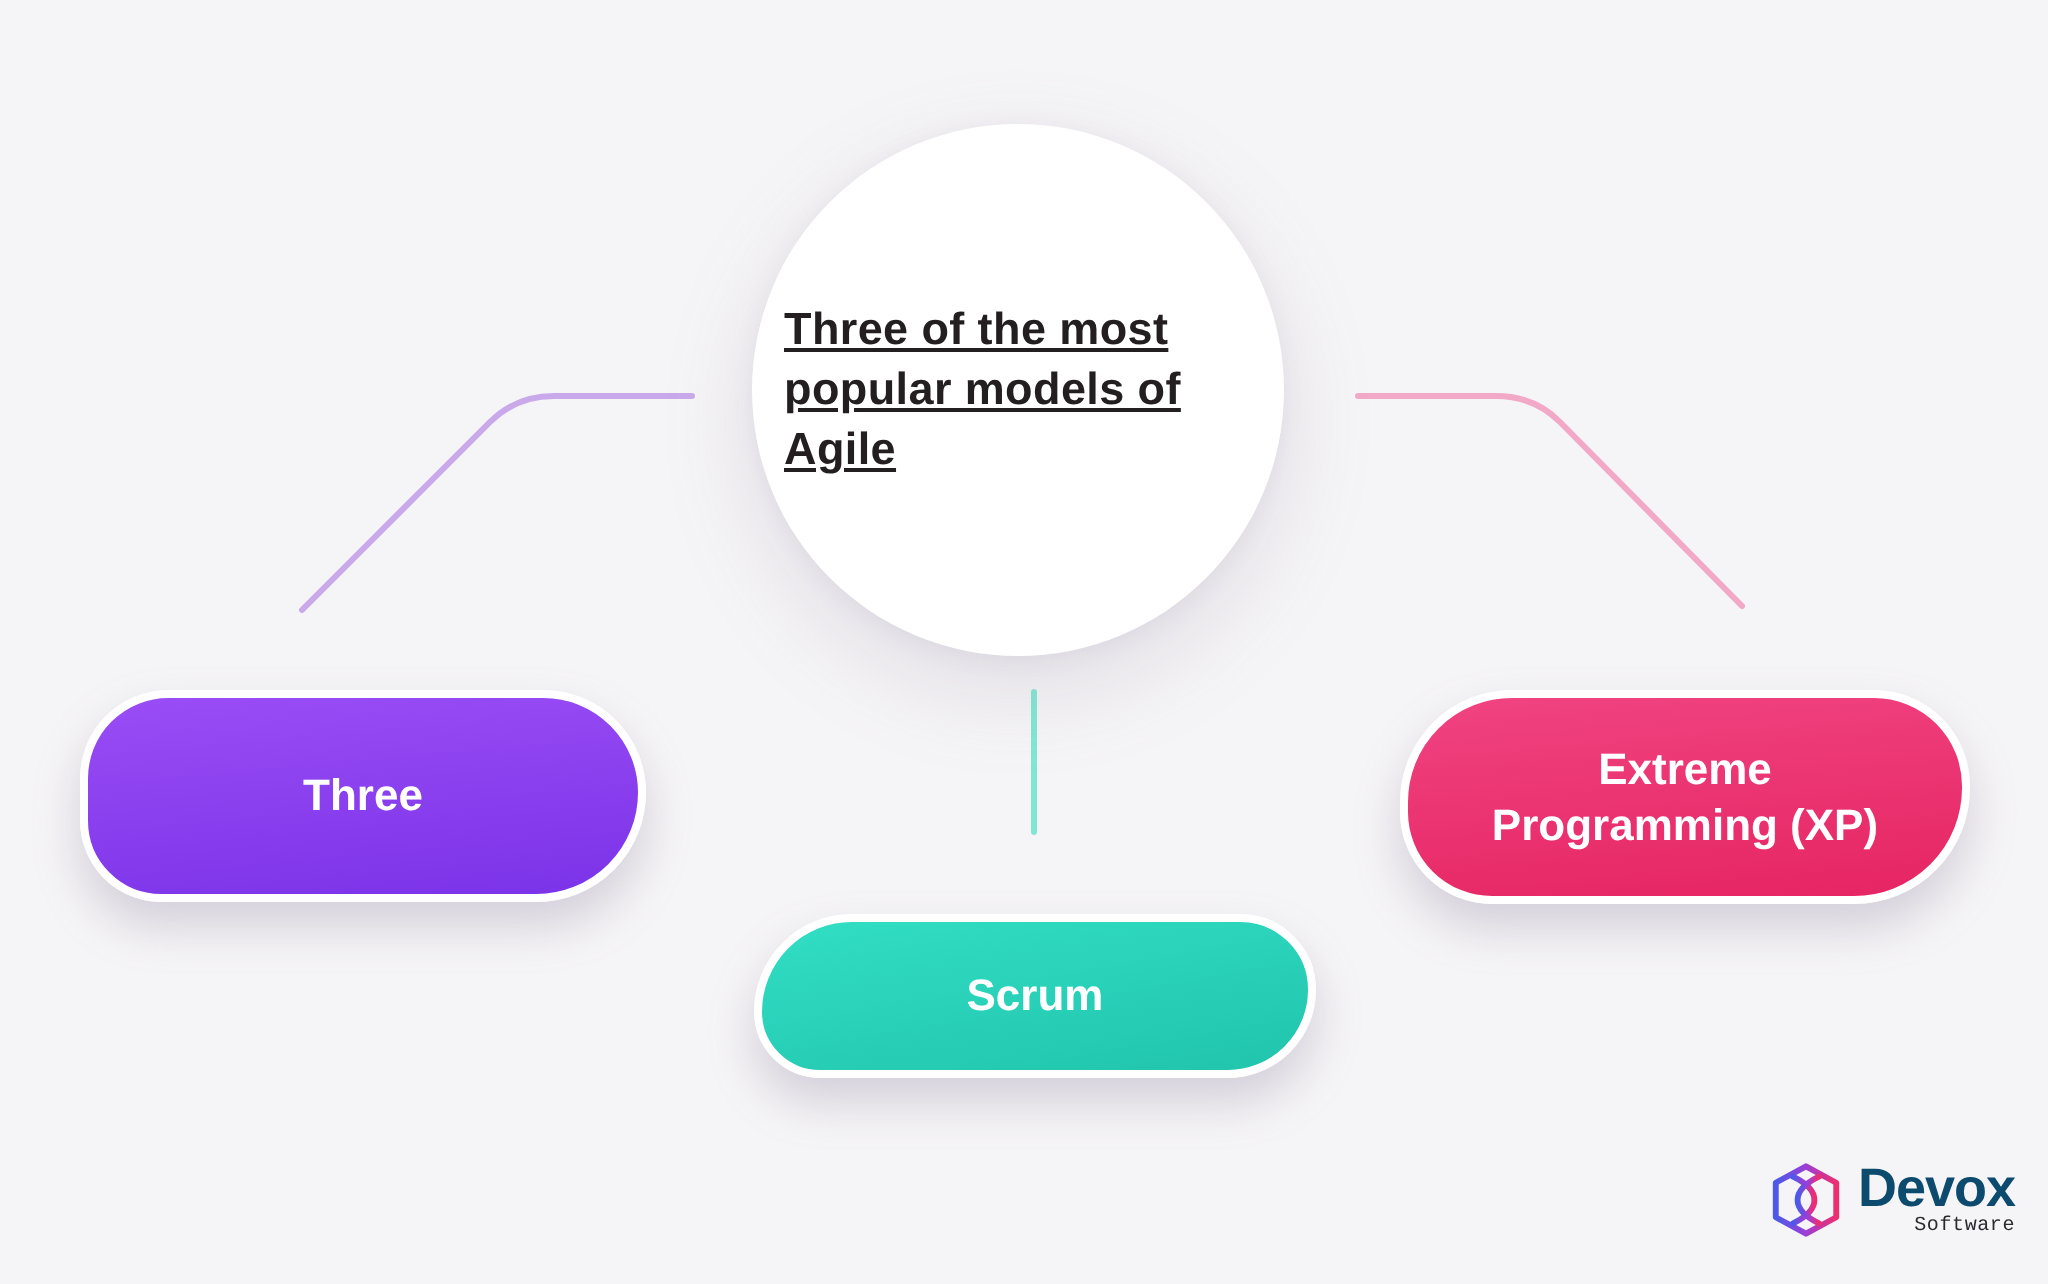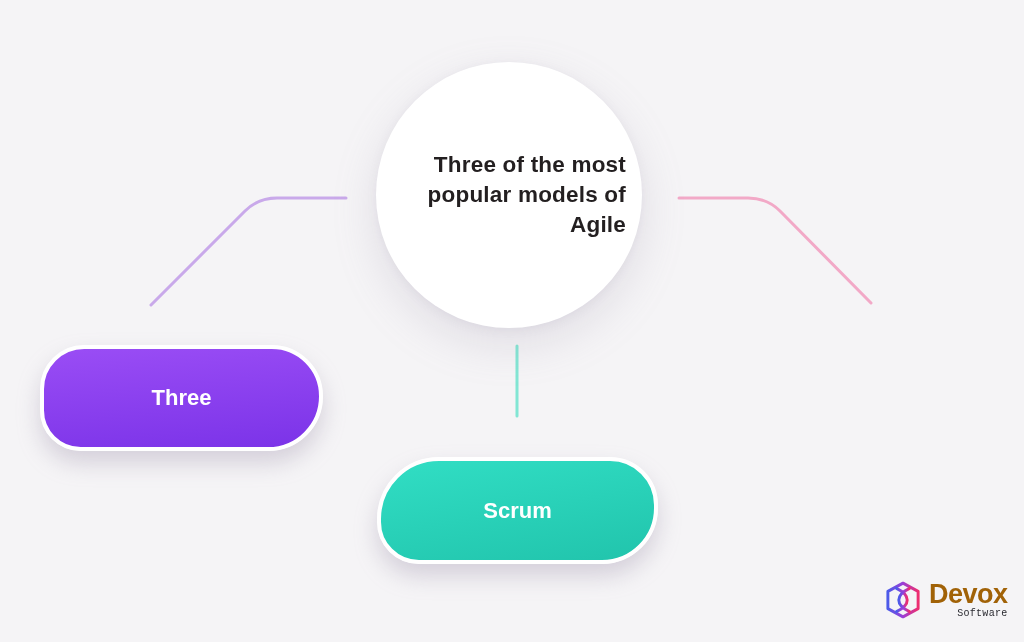--- a/index.html
+++ b/index.html
@@ -14,61 +14,61 @@
   .connectors { position: absolute; left: 0; top: 0; }
 
   .central {
     position: absolute; left: 376px; top: 62px;
     width: 266px; height: 266px; border-radius: 50%;
     background: #FFFFFF;
     box-shadow: 0 16px 44px rgba(150, 140, 163, 0.22), 0 2px 10px rgba(150,140,163,0.10);
     display: flex; align-items: center; justify-content: center;
   }
   .central-text {
-    width: 234px; text-align: right;
+    width: 234px; text-align: left;
     font-weight: bold; font-size: 22.5px; line-height: 30px;
-    color: #231F20; letter-spacing: 0.2px;
+    color: #231F20; letter-spacing: 0.2px; text-decoration: underline;
   }
 
   .node {
     position: absolute; box-sizing: border-box;
     display: flex; align-items: center; justify-content: center;
     color: #FFFFFF; font-weight: bold; font-size: 22px; line-height: 28px;
     text-align: center;
     border: 4px solid #FFFFFF;
     box-shadow: 0 12px 22px rgba(166, 156, 178, 0.40);
   }
   .node-label { padding: 0 26px; }
   .node-kanban {
     left: 40px; top: 345px; width: 283px; height: 106px;
     border-radius: 50px 58px 62px 46px;
     background: linear-gradient(175deg, var(--g1, #9A4DF5), var(--g2, #7B33E8));
   }
   .node-scrum {
-    left: 377px; top: 457px; width: 281px; height: 107px;
+    left: 377px; top: 457px; width: 281px; height: 82px;
     border-radius: 62px 48px 56px 42px;
     background: linear-gradient(170deg, var(--g1, #31DEC4), var(--g2, #21C4AC));
   }
   .node-xp {
     left: 700px; top: 345px; width: 285px; height: 107px;
     border-radius: 56px 48px 58px 46px;
     background: linear-gradient(175deg, var(--g1, #F04480), var(--g2, #E62463));
   }
 
   .logo {
     position: absolute; left: 884px; top: 581px;
     display: flex; align-items: flex-start;
   }
   .logo-icon { width: 38px; height: 38px; }
   .logo-text {
     margin-left: 7px; display: flex; flex-direction: column; align-items: flex-end;
   }
   .logo-name {
     font-size: 27px; line-height: 27px; font-weight: 600;
-    color: #a16207; letter-spacing: -0.5px;
+    color: #0c4a6e; letter-spacing: -0.5px;
   }
   .logo-sub {
     font-size: 10px; line-height: 11px; color: #2A2A30; letter-spacing: 0.3px; font-family: Liberation Mono, monospace;
   }
 </style>
 </head>
 <body>
 
 <div class="canvas" style="background: rgb(245, 244, 246);">
 
@@ -83,20 +83,23 @@
   </div>
 
   <div class="node node-kanban" style="--g1: #9A4DF5; --g2: #7B33E8;">
     <span class="node-label">Three</span>
   </div>
 
   <div class="node node-scrum" style="--g1: #31DEC4; --g2: #21C4AC;">
     <span class="node-label">Scrum</span>
   </div>
 
+  <div class="node node-xp" style="--g1: #F04480; --g2: #E62463;">
+    <span class="node-label">Extreme Programming (XP)</span>
+  </div>
 
   <div class="logo">
     <svg class="logo-icon" viewBox="0 0 44 44">
       <defs>
         <linearGradient id="lg" x1="0" y1="0" x2="1" y2="0">
           <stop offset="0" stop-color="#4B5AE9"></stop>
           <stop offset="0.5" stop-color="#9C3ED6"></stop>
           <stop offset="1" stop-color="#EE2E6E"></stop>
         </linearGradient>
       </defs>

